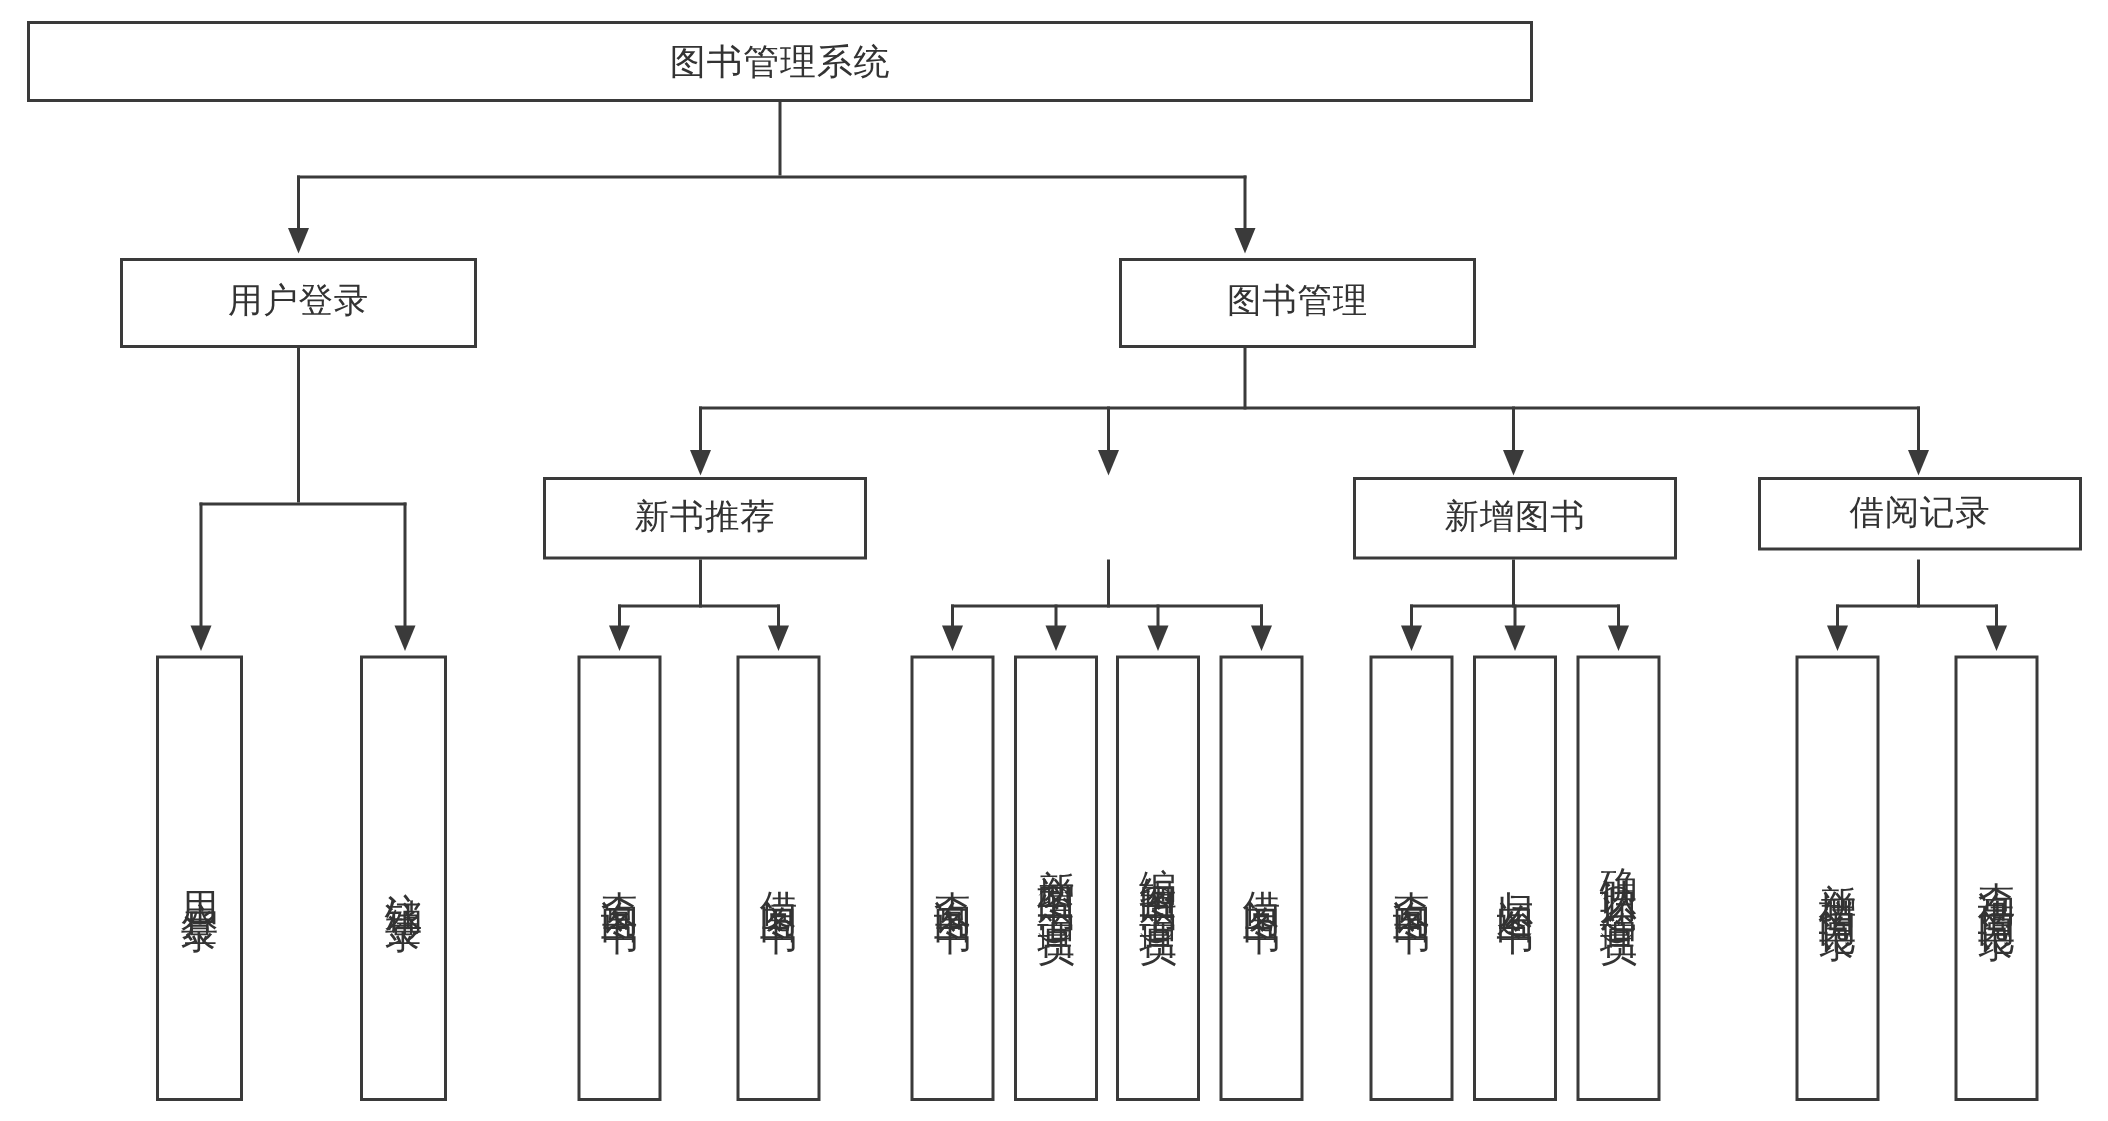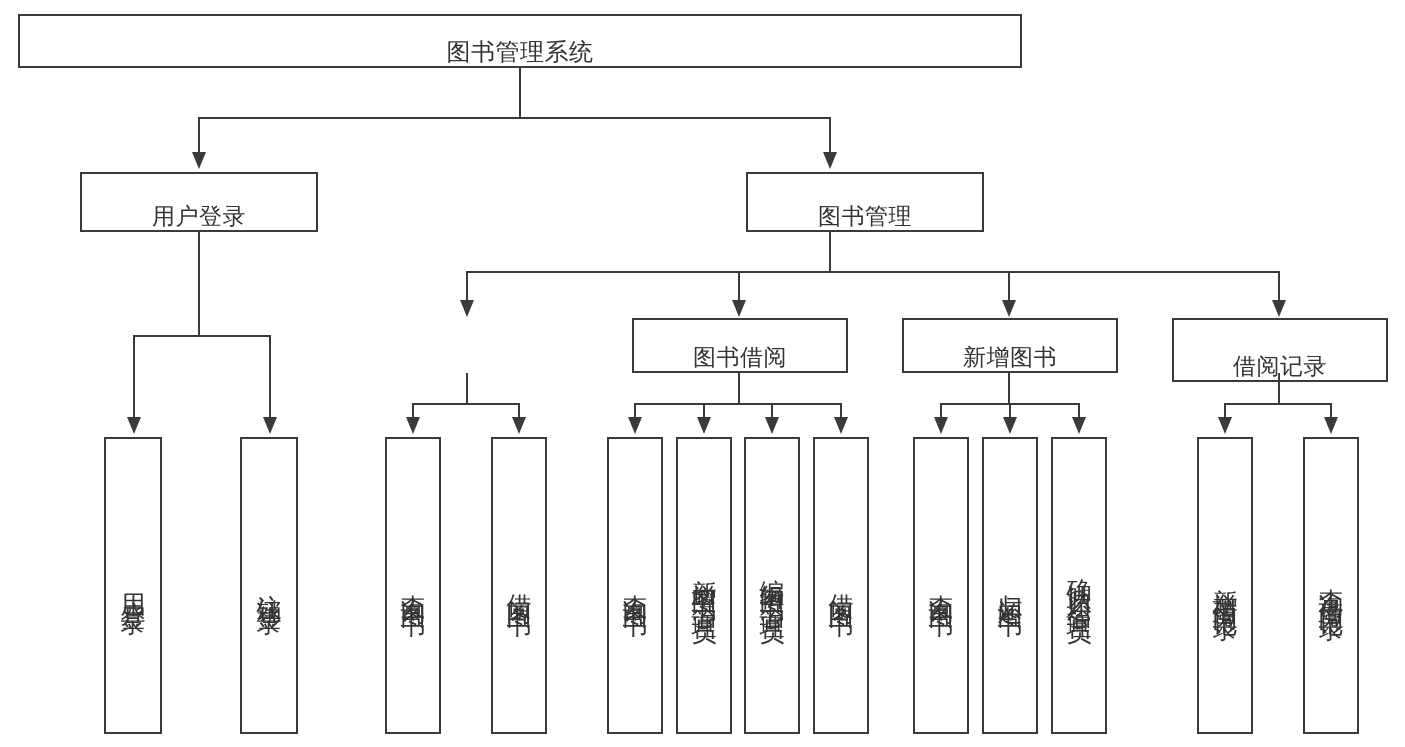--- a/index.html
+++ b/index.html
@@ -15,21 +15,21 @@
     background:#ffffff;
     overflow:hidden;
   }
   
   .node{
     position:absolute;
     box-sizing:border-box;
     background:#ffffff;
     border:2.2px solid #3a3a3a;
     display:flex;
-    align-items:flex-end;
+    align-items:center;
     justify-content:center;
     text-align:center;
     color:#333333;
   }
   .node .lbl{
     display:block;
     line-height:1.12;
     letter-spacing:0.5px;
   }
   
@@ -123,27 +123,27 @@
 
   <div class="ln v" style="left:466px;top:271px;height:30px;"></div>
   <div class="arrow" style="left:460px;top:300px;"></div>
   <div class="ln v" style="left:738px;top:271px;height:30px;"></div>
   <div class="arrow" style="left:732px;top:300px;"></div>
   <div class="ln v" style="left:1008px;top:271px;height:30px;"></div>
   <div class="arrow" style="left:1002px;top:300px;"></div>
   <div class="ln v" style="left:1278px;top:271px;height:30px;"></div>
   <div class="arrow" style="left:1272px;top:300px;"></div>
 
-  <div class="node h" style="left:632px;top:318px;width:216px;height:55px;">
-    <span class="lbl">图书借阅</span>
+  <div class="node h" style="left:362px;top:318px;width:216px;height:55px;">
+    <span class="lbl">新书推荐</span>
   </div>
   <div class="node h" style="left:902px;top:318px;width:216px;height:55px;">
     <span class="lbl">新增图书</span>
   </div>
-  <div class="node h" style="left:1172px;top:318px;width:216px;height:64px;">
+  <div class="node h" style="left:1172px;top:318px;width:216px;height:49px;">
     <span class="lbl">借阅记录</span>
   </div>
 
   <div class="ln v" style="left:466px;top:373px;height:32px;"></div>
   <div class="ln h" style="left:412px;top:403px;width:108px;"></div>
   <div class="ln v" style="left:412px;top:403px;height:15px;"></div>
   <div class="arrow" style="left:406px;top:417px;"></div>
   <div class="ln v" style="left:518px;top:403px;height:15px;"></div>
   <div class="arrow" style="left:512px;top:417px;"></div>
 

